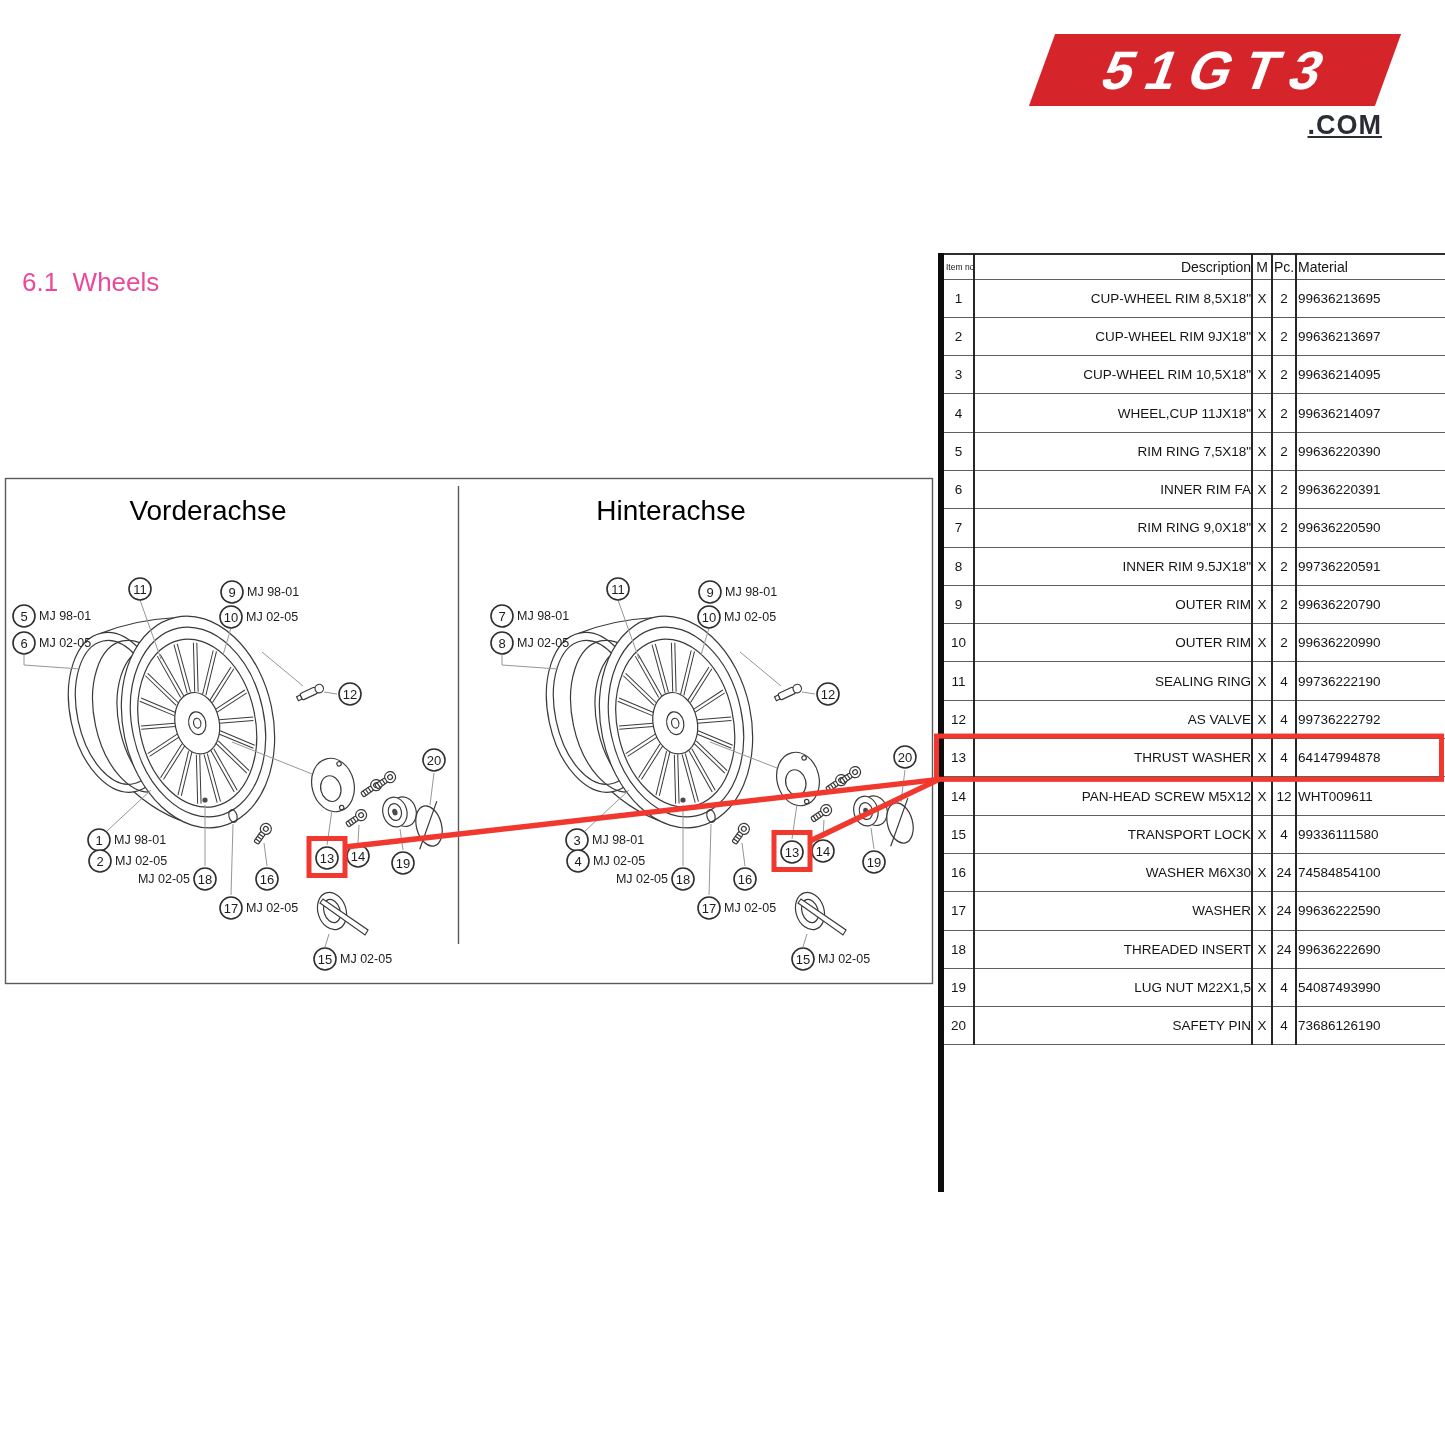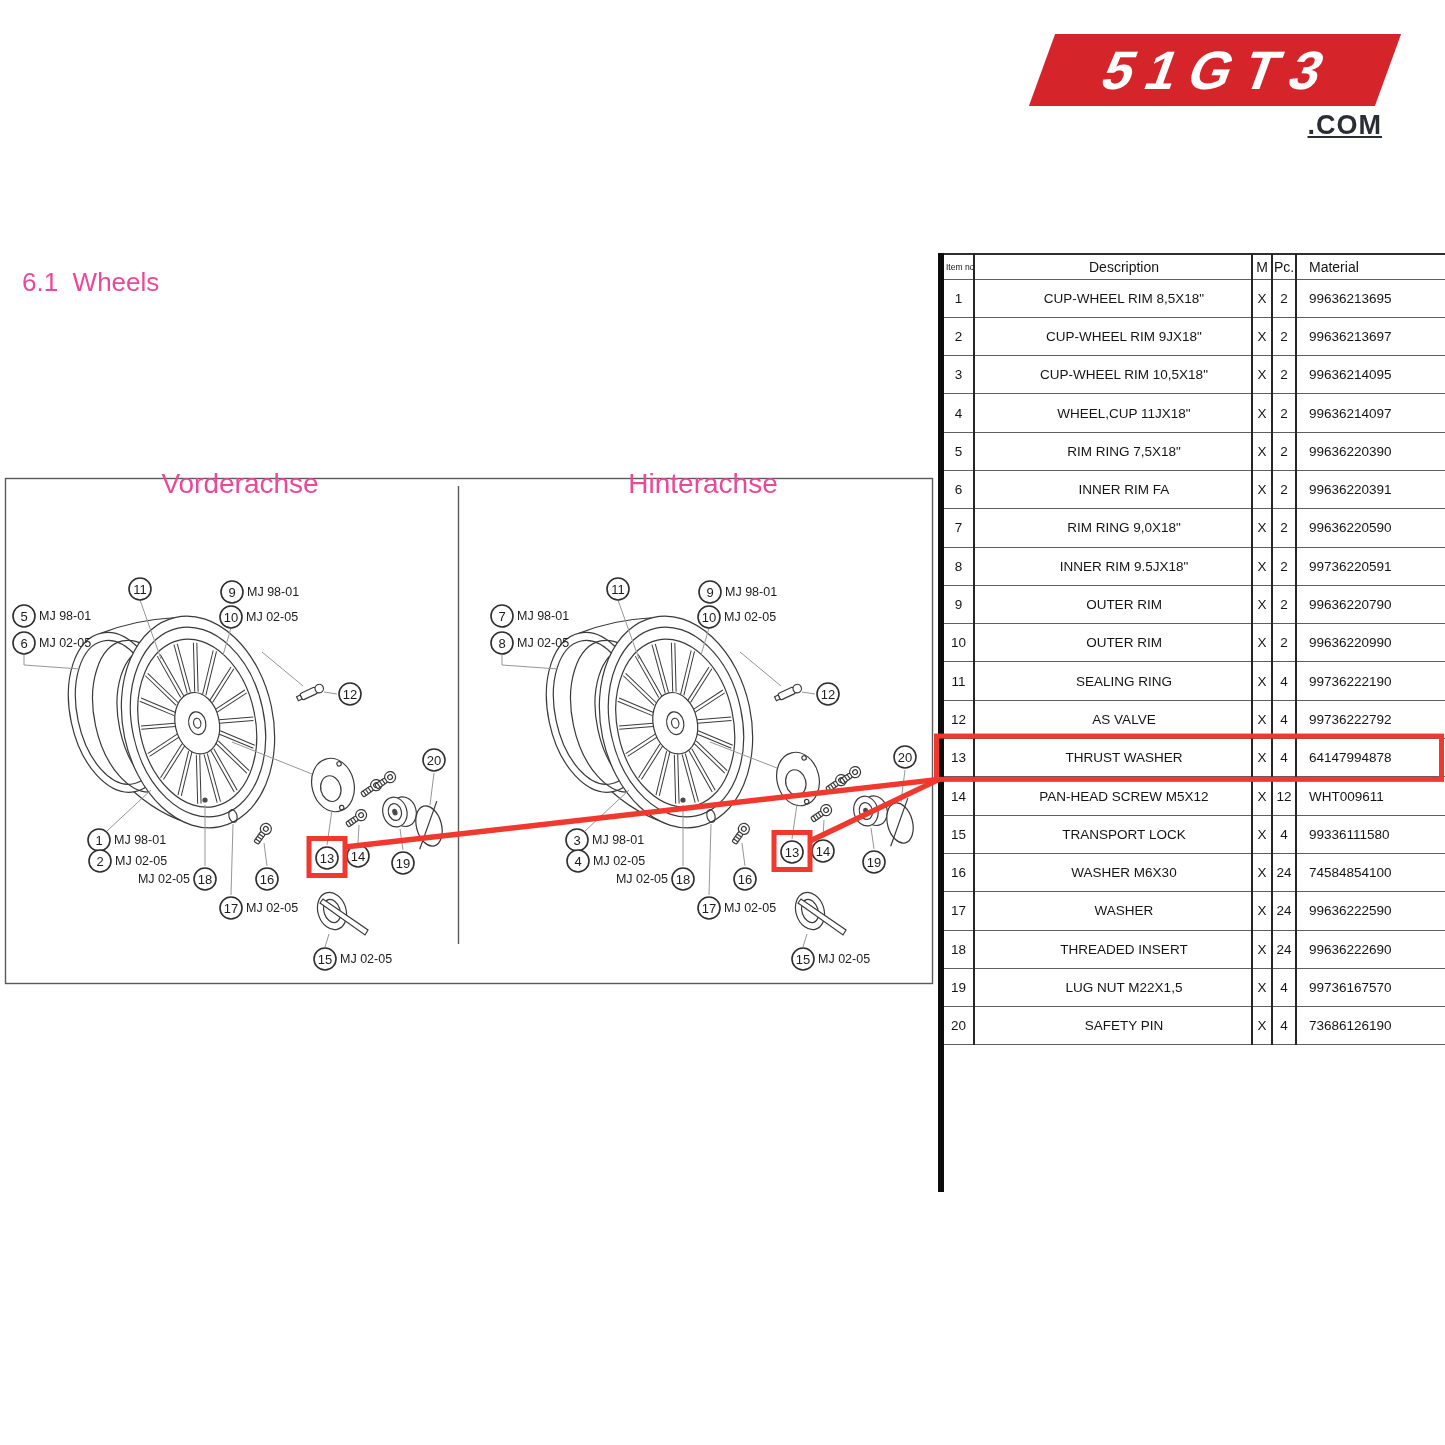--- a/index.html
+++ b/index.html
@@ -15,22 +15,22 @@
   .logo-com { position:absolute; left:1230px; top:110px; width:152px; text-align:right;
               font-size:27px; font-weight:bold; color:#2a2d33; letter-spacing:1px;text-decoration:underline; }
 
   
   .section-title { position:absolute; left:22px; top:267px; font-size:26px; color:#ec4899;
                    white-space:pre; }
 
   
   #diagram, #overlay { position:absolute; left:0; top:0; }
   #overlay { pointer-events:none; z-index:10; }
-  .panel-title { position:absolute; top:468px; transform:translateX(-50%);
-                 font-size:28px; color:#ec4899;margin-left:32px; }
+  .panel-title { position:absolute; top:495px; transform:translateX(-50%);
+                 font-size:28px; color:#000000; }
   .ln     { fill:none; stroke:#3a3a3a; stroke-width:1.2; }
   .frame  { fill:none; stroke:#5a5a5a; stroke-width:1.4; }
   .wh     { fill:#ffffff; stroke:#3a3a3a; stroke-width:1.2; }
   .co     { fill:#ffffff; stroke:#2e2e2e; stroke-width:1.6; }
   .sp     { fill:none; stroke:#3a3a3a; stroke-width:1; }
   .leader { fill:none; stroke:#969696; stroke-width:1; }
   .dk     { fill:#4a4a4a; stroke:none; }
   .cnum   { font:13px "Liberation Sans",sans-serif; fill:#1c1c1c; stroke:none; }
   .clbl   { font:12.5px "Liberation Sans",sans-serif; fill:#1c1c1c; stroke:none; }
 
@@ -38,22 +38,22 @@
   #parts-table-wrap { position:absolute; left:940px; top:253px; width:505px; }
   .side-bar { position:absolute; left:-2px; top:0; width:6px; height:939px; background:#0d0d0d; }
   table.parts { margin-left:4px; border-collapse:collapse; table-layout:fixed; width:501px;
                 font-size:13.5px; color:#151515; border-top:2px solid #2e2e2e; }
   table.parts th, table.parts td { border-bottom:1px solid #5f5f5f; overflow:hidden;
                 white-space:nowrap; font-weight:normal; vertical-align:middle; }
   table.parts thead tr { height:25px; }
   table.parts tbody tr { height:38.3px; }
   .b-r { border-right:2px solid #262626; }
   .c   { text-align:center; }
-  .l6  { text-align:center; padding-left:22px; }
-  .l7  { text-align:left; padding-left:12px; }
+  .l6  { text-align:right; padding-left:22px; }
+  .l7  { text-align:left; padding-left:1px; }
   th.item-h { font-size:8.5px; text-align:left; padding-left:2px; }
   th { font-size:14px; }
 </style>
 </head>
 <body>
 
 <div>
   <div class="logo-box">
     <span class="logo-text">51GT3</span>
   </div>
@@ -613,21 +613,21 @@
           <td class="b-r l6">THREADED INSERT</td>
           <td class="b-r c">X</td>
           <td class="b-r c">24</td>
           <td class="l7">99636222690</td>
         </tr>
         <tr>
           <td class="b-r c">19</td>
           <td class="b-r l6">LUG NUT M22X1,5</td>
           <td class="b-r c">X</td>
           <td class="b-r c">4</td>
-          <td class="l7">99736167570</td>
+          <td class="l7">54087493990</td>
         </tr>
         <tr>
           <td class="b-r c">20</td>
           <td class="b-r l6">SAFETY PIN</td>
           <td class="b-r c">X</td>
           <td class="b-r c">4</td>
           <td class="l7">73686126190</td>
         </tr>
       </tbody>
   </table>

